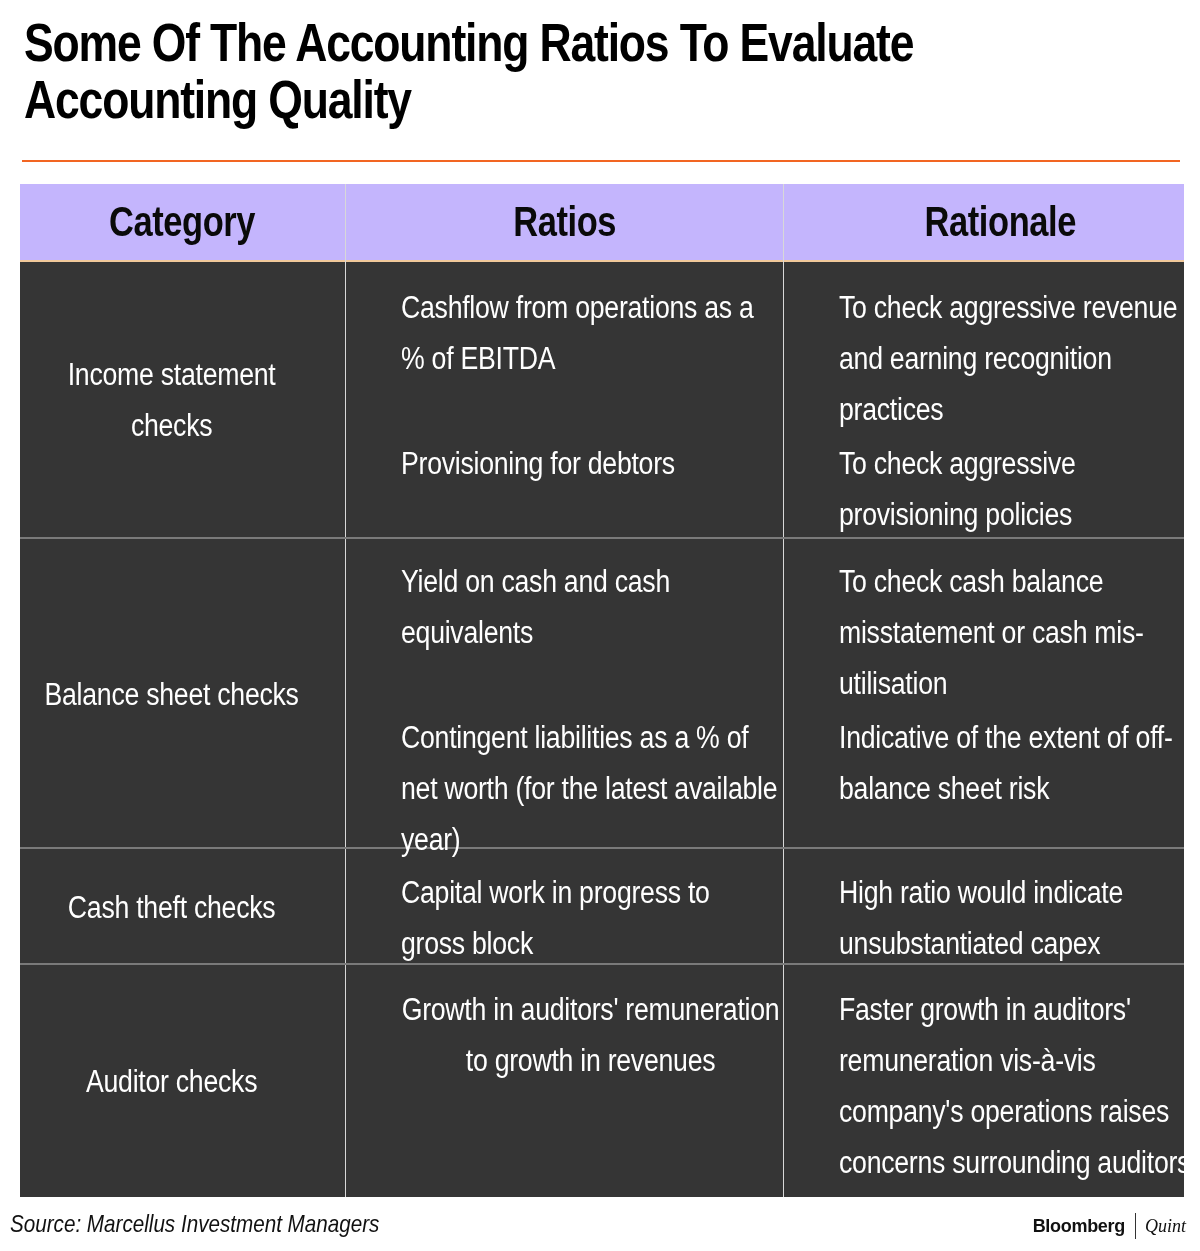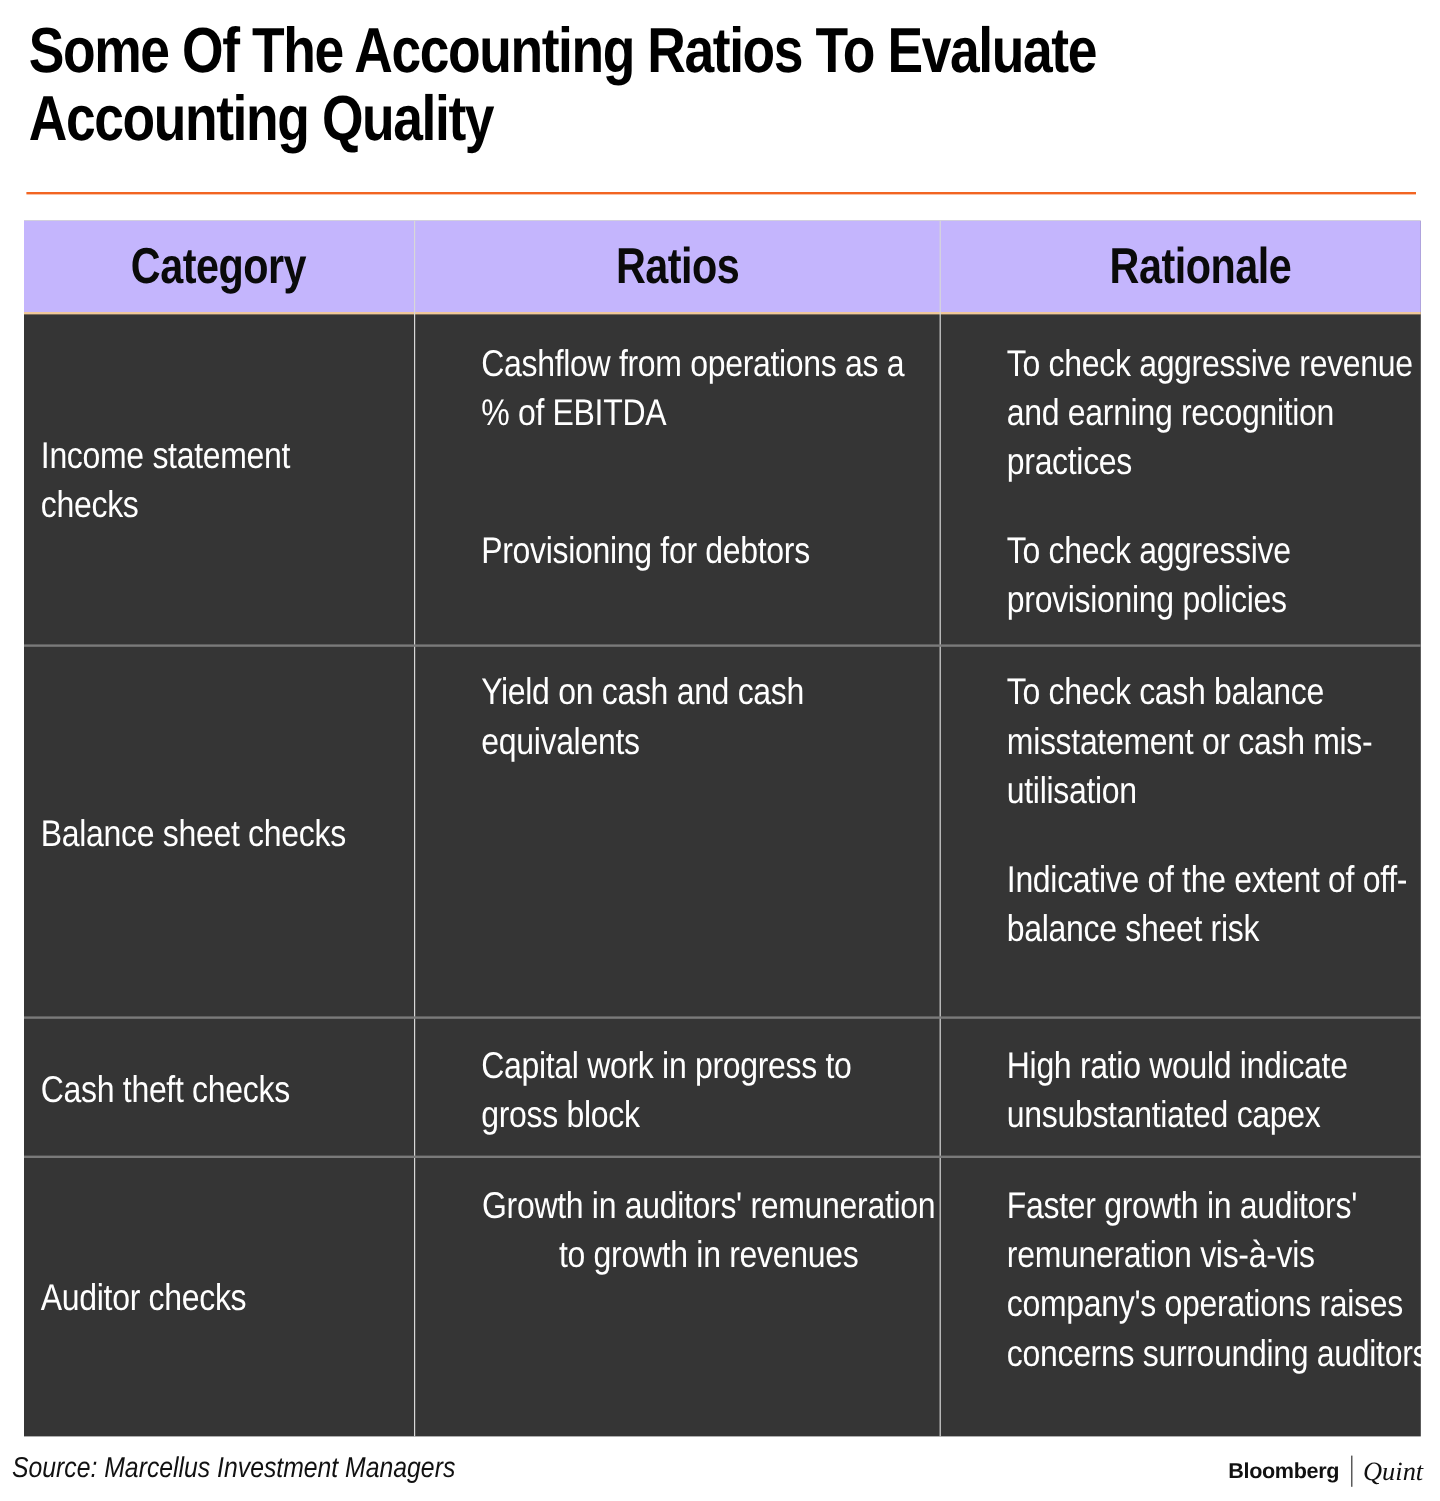--- a/index.html
+++ b/index.html
@@ -89,34 +89,35 @@
       left: 0;
       top: 76px;
       width: 1164px;
       height: 2px;
       background: #f0c89a;
     }
     .cell {
       position: absolute;
       color: #ffffff;
       font-size: 31px;
-      line-height: 41px;
+      line-height: 51px;
       letter-spacing: -0.3px;
     }
     .cell .txt {
       display: block;
       transform: scaleX(0.86);
       transform-origin: left top;
       width: 116%;
     }
     .cat {
       left: 14px;
       width: 320px;
       display: flex;
       align-items: center;
+      text-align: center;
     }
     .ratio { left: 381px; width: 380px; }
     .rat { left: 819px; width: 370px; }
     .source {
       position: absolute;
       left: 10px;
       top: 1210px;
       font-style: italic;
       font-size: 24px;
       color: #111111;
@@ -141,21 +142,21 @@
     }
     .brand-divider {
       width: 1px;
       height: 26px;
       background: #333;
       margin: 0 9px 0 10px;
     }
     .brand-quint {
       font-family: "Liberation Serif", serif;
       font-style: italic;
-      font-size: 22px;
+      font-size: 18px;
       color: #111;
       text-align: center;
     }
   </style>
 </head>
 <body>
 
 <h1 class="title">
   <span>Some Of The Accounting Ratios To Evaluate</span>
   <span>Accounting Quality</span>
@@ -199,20 +200,23 @@
   <div class="cell rat" style="top:254px;">
     <span class="txt">To check aggressive provisioning policies</span>
   </div>
 
   <div class="cell cat" style="top:355px;height:310px;">
     <span class="txt">Balance sheet checks</span>
   </div>
   <div class="cell ratio" style="top:372px;">
     <span class="txt">Yield on cash and cash equivalents</span>
   </div>
+  <div class="cell ratio" style="top:528px;">
+    <span class="txt">Contingent liabilities as a % of net worth (for the latest available year)</span>
+  </div>
   <div class="cell rat" style="top:372px;">
     <span class="txt">To check cash balance misstatement or cash mis-utilisation</span>
   </div>
   <div class="cell rat" style="top:528px;">
     <span class="txt">Indicative of the extent of off-balance sheet risk</span>
   </div>
 
   <div class="cell ratio" style="top:683px;">
     <span class="txt">Capital work in progress to gross block</span>
   </div>

